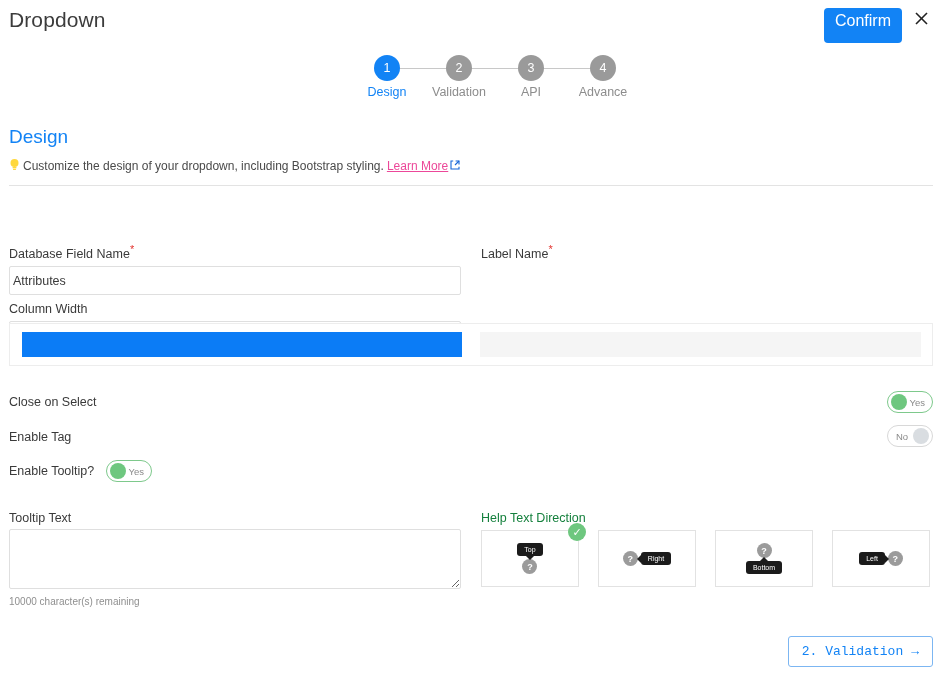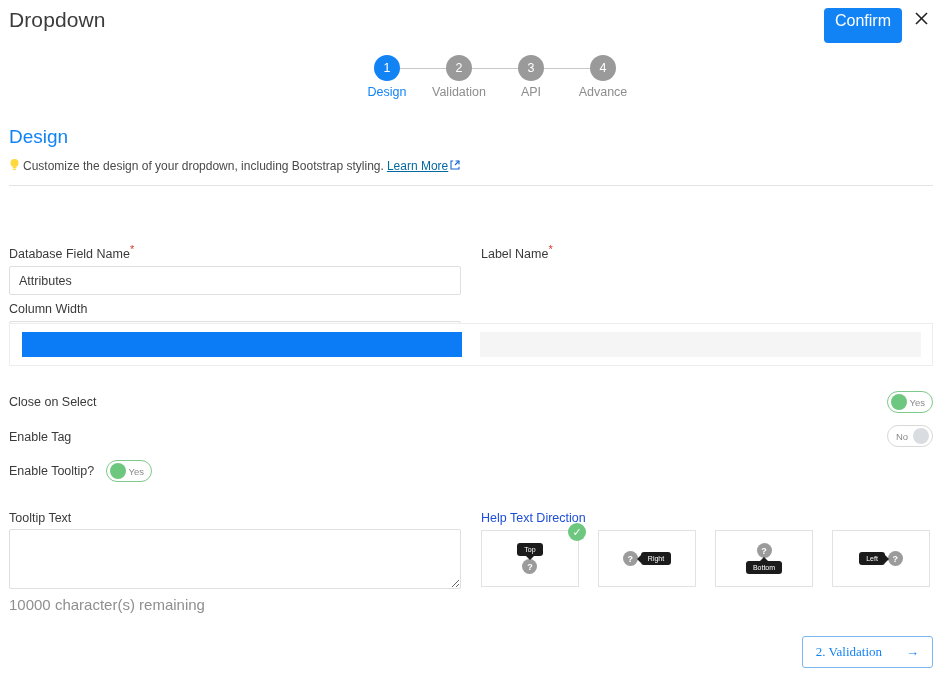--- a/index.html
+++ b/index.html
@@ -71,40 +71,40 @@
     position: absolute; left: 9px; top: 126px;
     font-size: 19px; color: #1283f5; font-weight: 400;
   }
   .section-desc {
     position: absolute; left: 9px; top: 158px;
     font-size: 12px; color: #4a4a4a;
     display: flex; align-items: center; gap: 3px;
   }
   .bulb { color: #ffd83b; font-size: 12px; line-height: 1; }
   .learn-link {
-    color: #0369a1; text-decoration: underline; cursor: pointer;
+    color: #ec4899; text-decoration: underline; cursor: pointer;
     display: inline-flex; align-items: center; gap: 2px; justify-content: space-between;
   }
   .hr {
     position: absolute; left: 9px; top: 185px;
     width: 924px; height: 1px; background: #e3e3e3;
   }
 
   
   .fieldset { position: absolute; margin-top: 40px; }
   .flabel {
     font-size: 12.5px; color: #3a3a3a; margin-bottom: 5px; display: block;
   }
   .req { color: #e3342f; font-size: 11px; vertical-align: super; }
   .finput {
     width: 100%; height: 29px;
     border: 1px solid #dfdfdf; border-radius: 2px;
     background: #fff; font-family: "Liberation Sans", sans-serif;
     font-size: 12.5px; color: #3a3a3a;
-    padding: 0 9px; outline: none;
+    padding: 0 3px; outline: none;
   }
   .finput::placeholder { color: #c9c9c9; }
   .select-wrap { position: relative; }
   .select-icons {
     position: absolute; right: 8px; top: 0; height: 29px;
     display: flex; align-items: center; gap: 7px;
     color: #bdbdbd; font-size: 12px;
   }
   .divider-v { width: 1px; height: 14px; background: #e0e0e0; }
   .chev {
@@ -153,27 +153,27 @@
   .ta {
     position: absolute; left: 9px; top: 529px;
     width: 452px; height: 60px;
     border: 1px solid #dfdfdf; border-radius: 2px;
     resize: vertical; outline: none;
     font-family: "Liberation Sans", sans-serif; font-size: 12.5px;
     padding: 5px 8px;
   }
   .ta-note {
     position: absolute; left: 9px; top: 596px;
-    font-size: 15px; color: #8f8f8f;
+    font-size: 10px; color: #8f8f8f;
   }
 
   
   .htd-label {
     position: absolute; left: 481px; top: 511px;
-    font-size: 12.5px; color: #1d4ed8; text-align: right;
+    font-size: 12.5px; color: #15803d; text-align: right;
   }
   .htd-row {
     position: absolute; left: 481px; top: 530px;
     display: flex; gap: 19px;
   }
   .htd-card {
     width: 98px; height: 57px;
     border: 1px solid #e2e2e2; background: #fff;
     position: relative; cursor: pointer;
     display: flex; align-items: center; justify-content: center;
@@ -219,23 +219,23 @@
   .arr-right::after {
     content: ""; position: absolute; right: -4px; top: 50%;
     margin-top: -4px; border-top: 4px solid transparent;
     border-bottom: 4px solid transparent; border-left: 4px solid #1b1b1b;
   }
 
   
   .next-btn {
     position: absolute; right: 9px; top: 636px;
     border: 1px solid #7cb6f2; background: #fff; color: #1283f5;
-    border-radius: 3px; font-family: Liberation Serif, serif;
+    border-radius: 3px; font-family: Liberation Mono, monospace;
     font-size: 13px; padding: 7px 13px; cursor: pointer;
-    display: inline-flex; align-items: center; gap: 24px;
+    display: inline-flex; align-items: center; gap: 8px;
   }
 </style>
 </head>
 <body>
 
 <div id="app">
 
   <div class="header">
     <div class="page-title">Dropdown</div>
     <button class="confirm-btn">Confirm</button>

